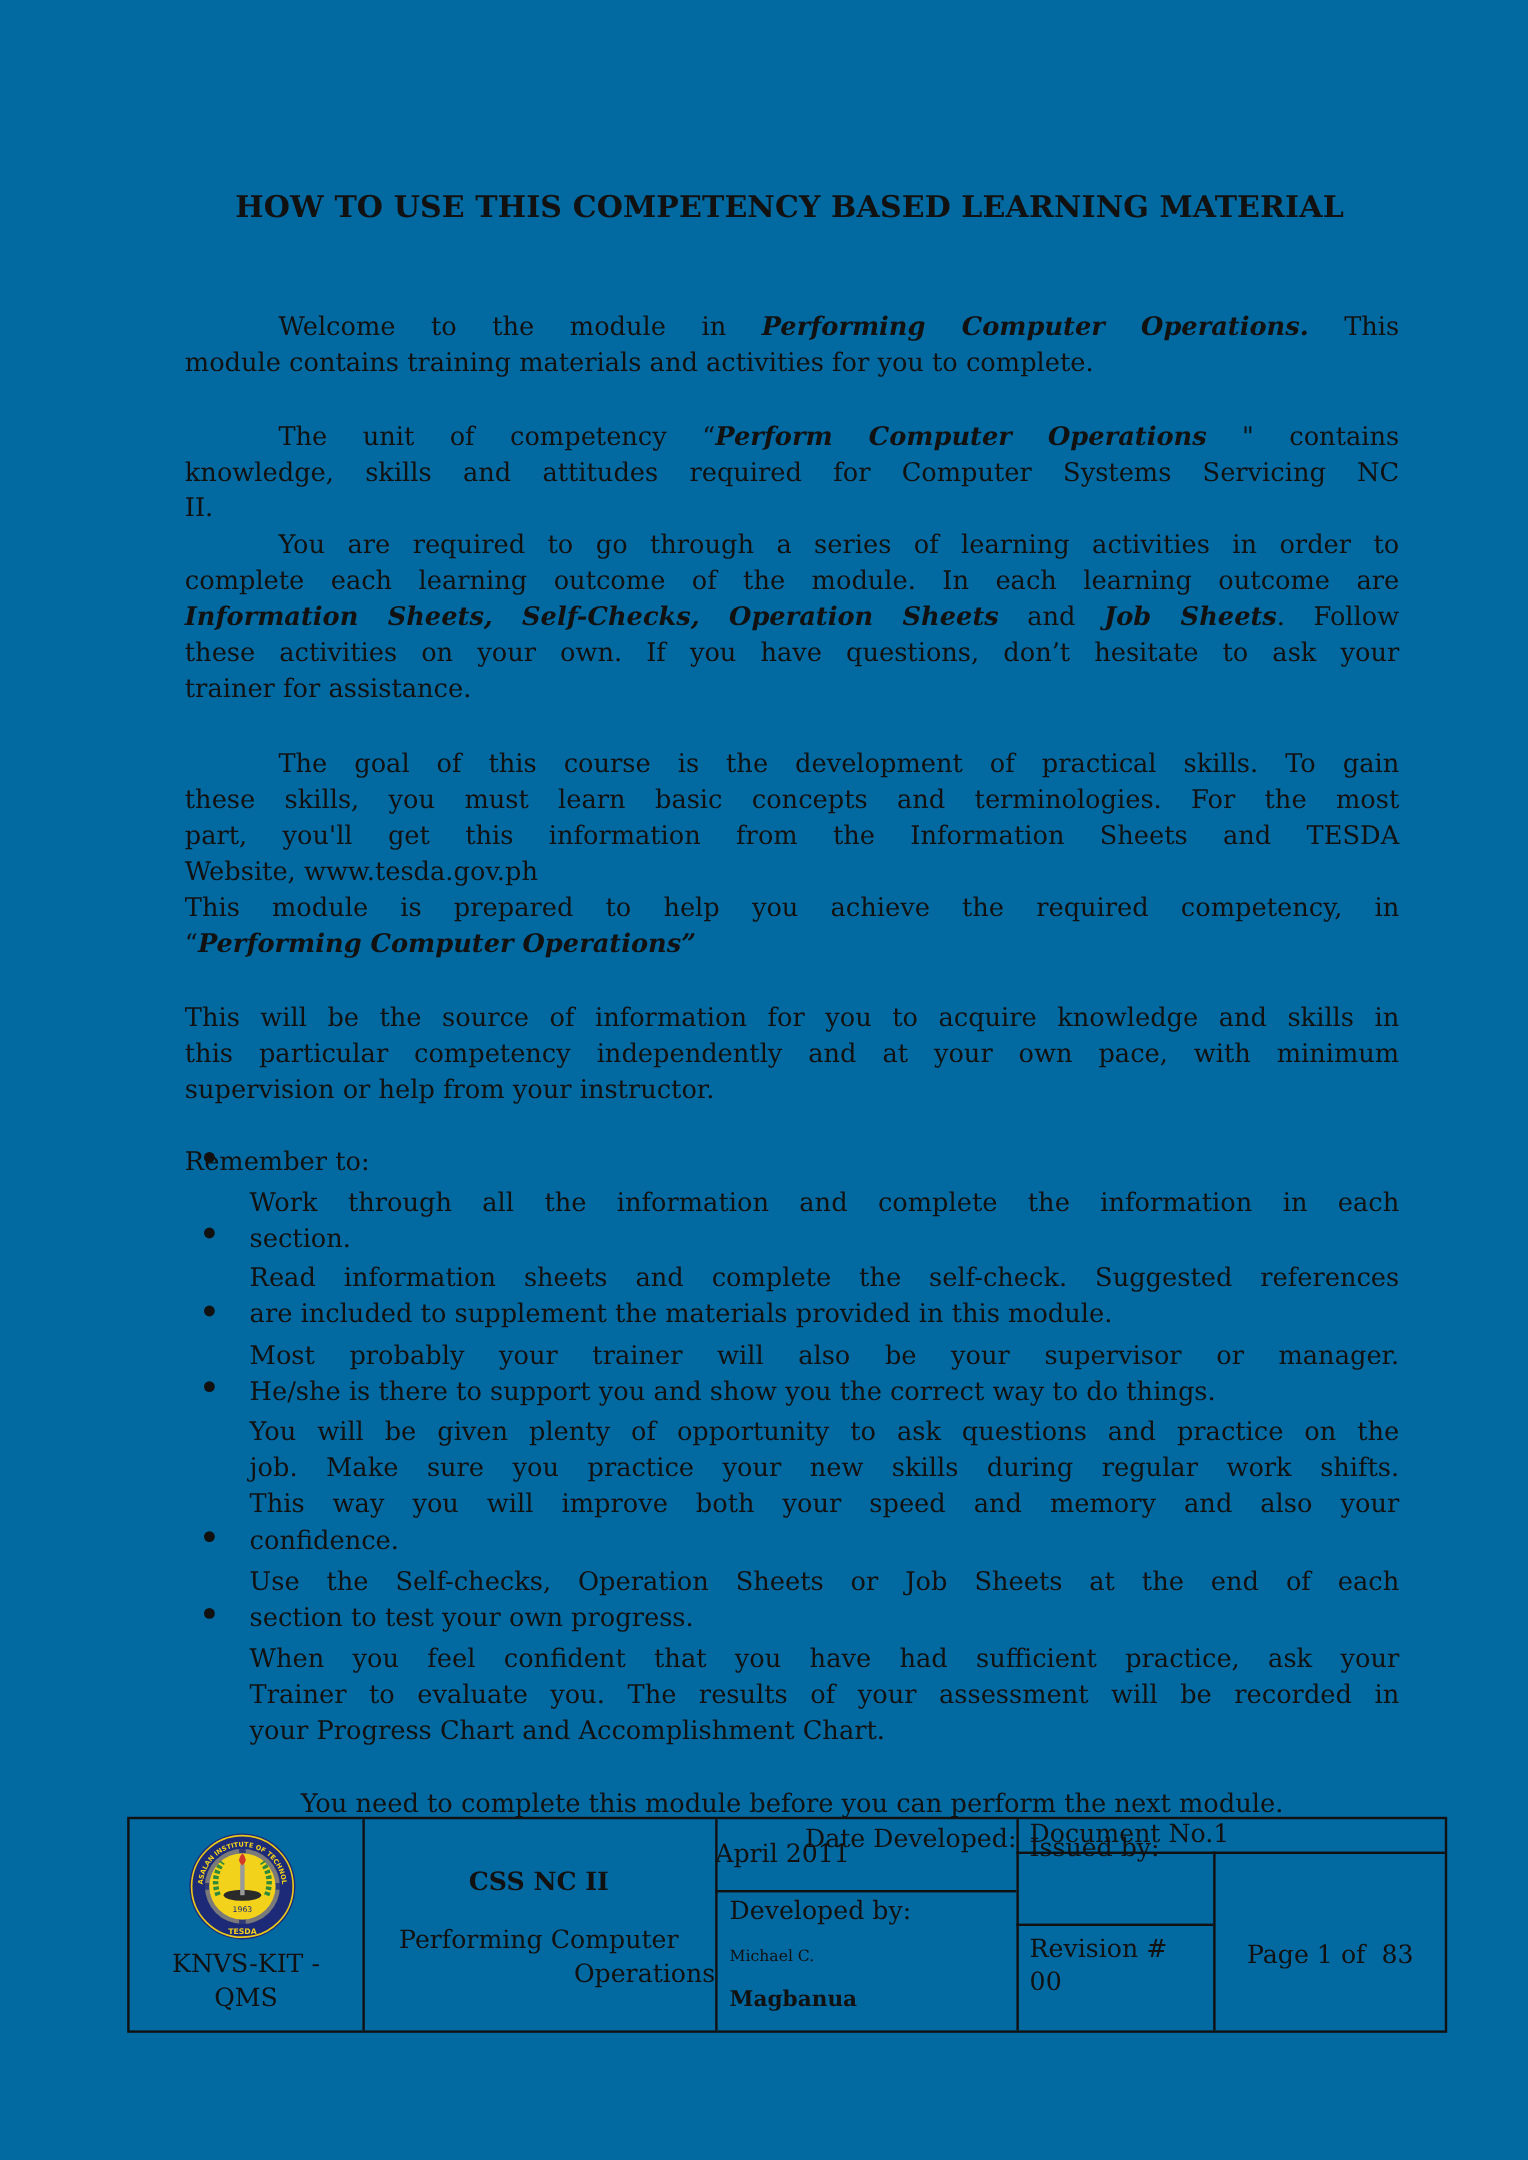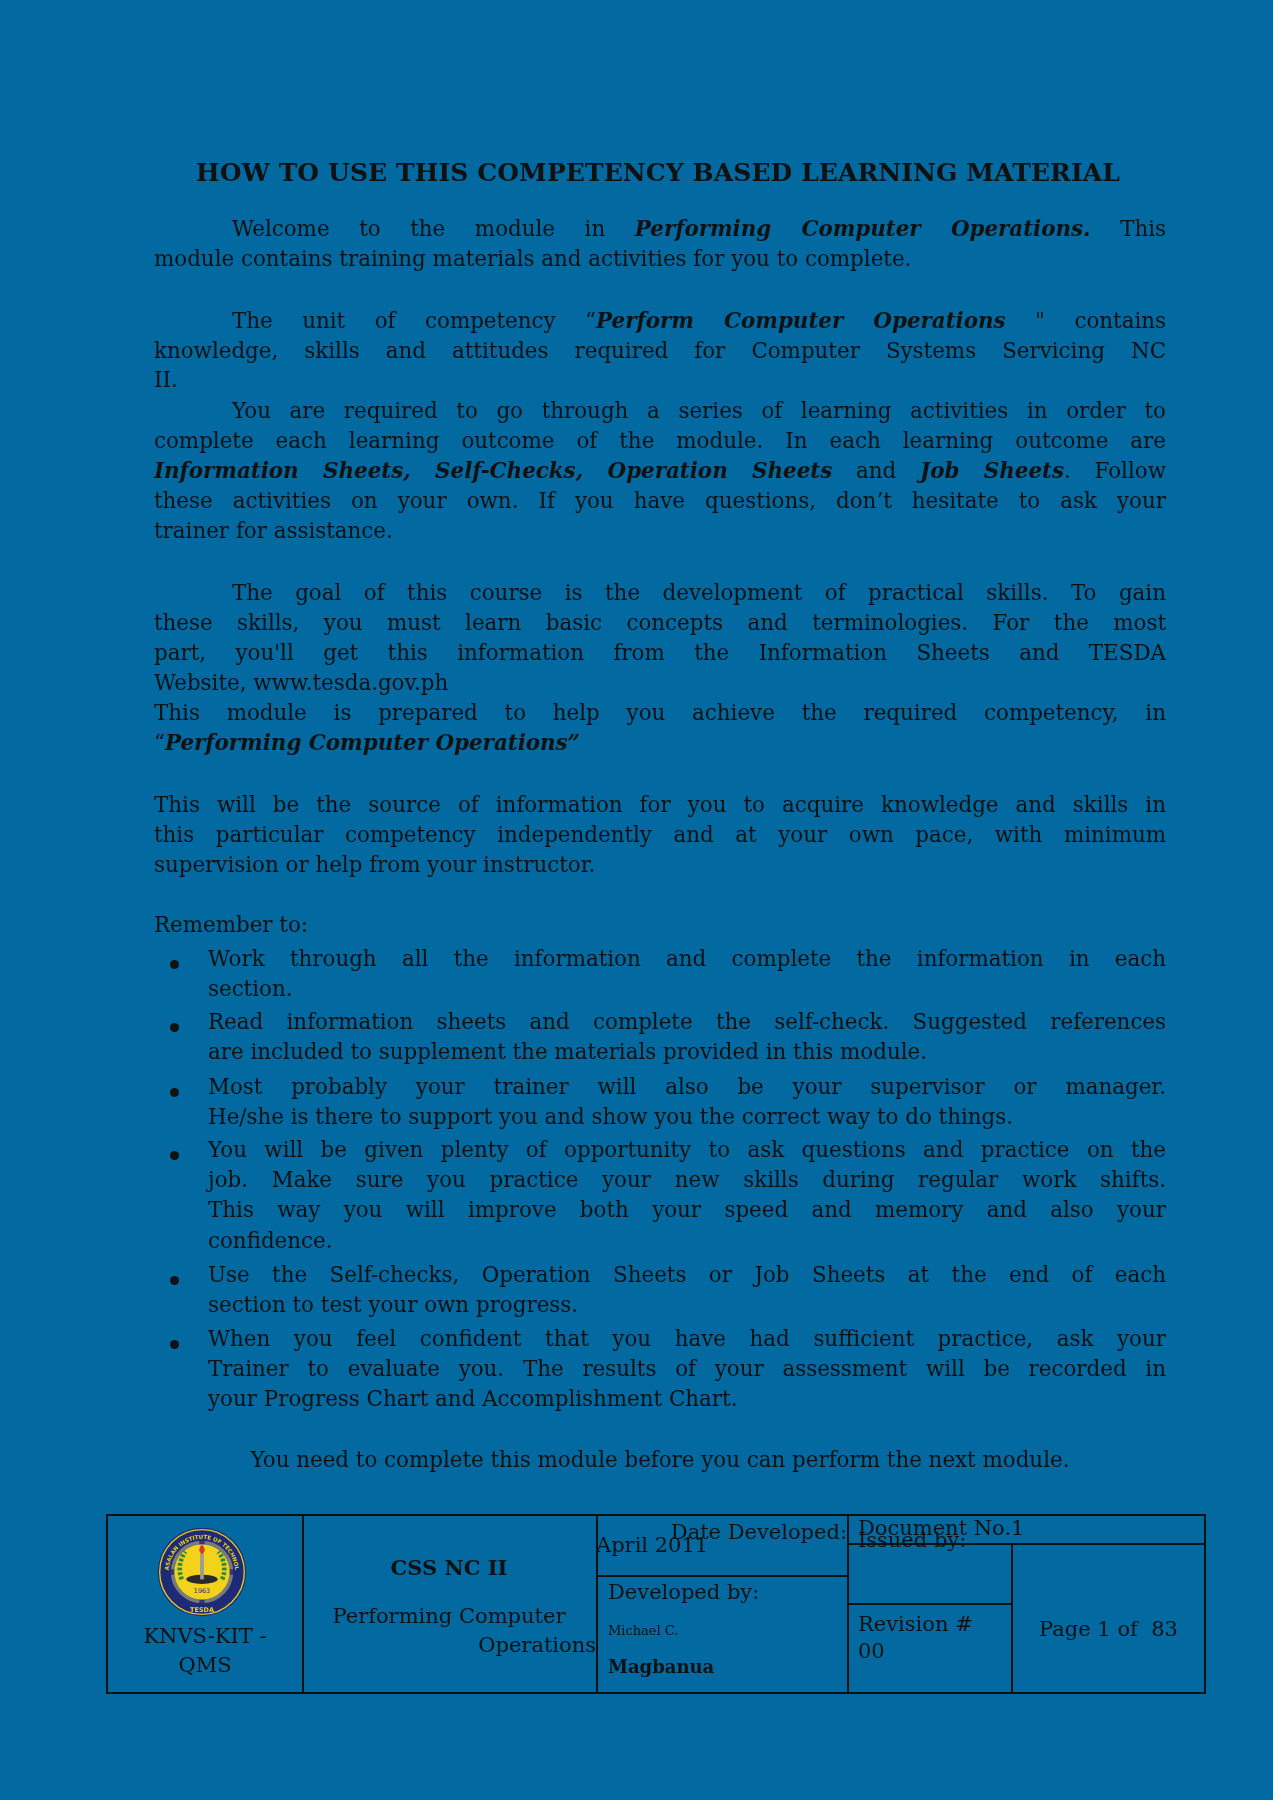--- a/index.html
+++ b/index.html
@@ -6,21 +6,21 @@
   body { width: 1273px; height: 1800px; position: relative; overflow: hidden;
          font-family: "DejaVu Serif", serif; color: #111111; }
   .page { position: absolute; left: 0; top: 0; width: 1273px; height: 1800px; background: #0369a1; }
 
   .title { position: absolute; left: 150px; width: 1016px; top: 158px; text-align: center;
            font-family: "DejaVu Serif", serif; font-weight: bold; font-size: 25px; letter-spacing: 0.1px;
            line-height: 30px; color: #111; white-space: nowrap; }
 
   .body { position: absolute; left: 154px; width: 1012px; top: 0; }
   .line { position: absolute; left: 0; width: 1012px; height: 30px; line-height: 30px;
-          font-size: 21.4px; white-space: nowrap; overflow: visible; }
+          font-size: 21.4px; white-space: nowrap; overflow: visible; margin-top: 44px; }
   .j { text-align: justify; text-align-last: justify; }
   .l { text-align: left; }
   .ind { padding-left: 78px; box-sizing: border-box; }
   .b { font-weight: normal; }
   .bi { font-weight: bold; font-style: italic; }
 
   .bullet-line { left: 54px; width: 958px; }
   .bullet-dot { position: absolute; left: 16px; width: 9px; height: 9px; border-radius: 50%;
                 background: #111; }
 

